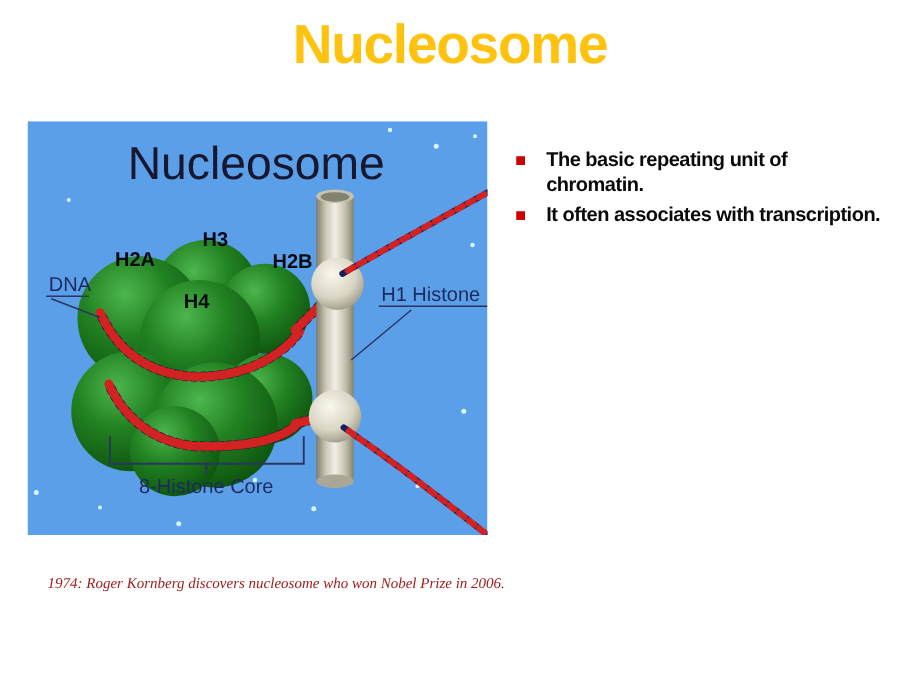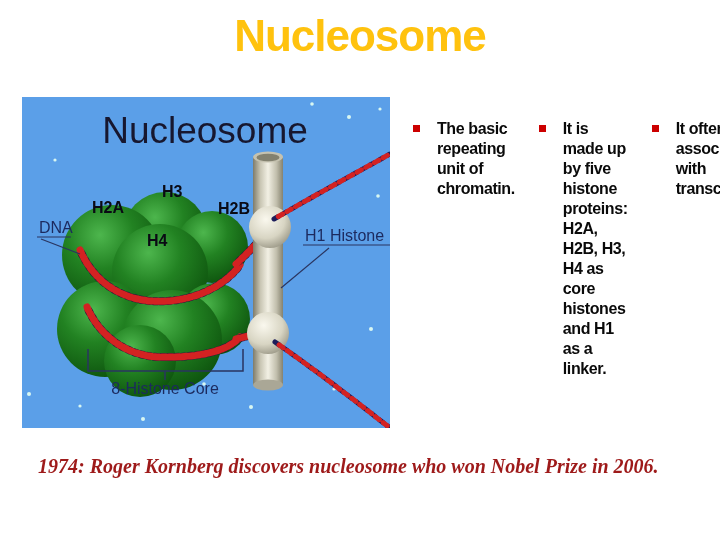--- a/index.html
+++ b/index.html
@@ -30,22 +30,22 @@
     width: 368px; height: 331px;
   }
   .figure svg { display: block; }
 
   .bullets {
     position: absolute;
     left: 413px; top: 119px;
     width: 298px;
     list-style: none;
     display: flex;
-    flex-direction: row;
-    gap: 24px;
+    flex-direction: column;
+    gap: 4px;
   }
   .bullet-item { display: flex; gap: 17px; }
   .bullet-marker {
     flex: 0 0 auto;
     width: 7px; height: 7px;
     margin-top: 6px;
     background: #CC0000;
   }
   .bullet-text {
     font-family: "Liberation Sans", sans-serif;
@@ -54,23 +54,23 @@
     line-height: 20px;
     letter-spacing: -0.4px;
     color: #0a0a0a;
   }
 
   .footer-note {
     position: absolute;
     left: 38px; top: 456px;
     width: 640px;
     font-family: "Liberation Serif", serif;
-    font-weight: bold;
+    font-weight: normal;
     font-style: italic;
-    font-size: 20px;
+    font-size: 12px;
     line-height: 21px;
     color: #9E1A1A;
   }
 
   
   .fig-title { font-family: "Liberation Sans", sans-serif; font-size: 37px; fill: #17172f; }
   .histone-label { font-family: "Liberation Sans", sans-serif; font-size: 16px; font-weight: bold; fill: #0a0a14; }
   .annot-label { font-family: "Liberation Sans", sans-serif; font-size: 16px; fill: #1c2a5e; }
   .leader { stroke: #2a3560; stroke-width: 1.2; fill: none; }
   .bracket { stroke: #2a3560; stroke-width: 1.5; fill: none; }
@@ -186,23 +186,19 @@
     </svg>
   </div>
 
   <ul class="bullets">
     <li class="bullet-item">
       <span class="bullet-marker"></span>
       <span class="bullet-text">The basic repeating unit of chromatin.</span>
     </li>
     <li class="bullet-item">
       <span class="bullet-marker"></span>
-      <span class="bullet-text">It is made up by five histone proteins: H2A, H2B, H3, H4 as core histones and H1 as a linker.</span>
-    </li>
-    <li class="bullet-item">
-      <span class="bullet-marker"></span>
       <span class="bullet-text">It often associates with transcription.</span>
     </li>
   </ul>
 
   <p class="footer-note">1974: Roger Kornberg discovers nucleosome who won Nobel Prize in 2006.</p>
 
 </div>
 
 </body></html>

